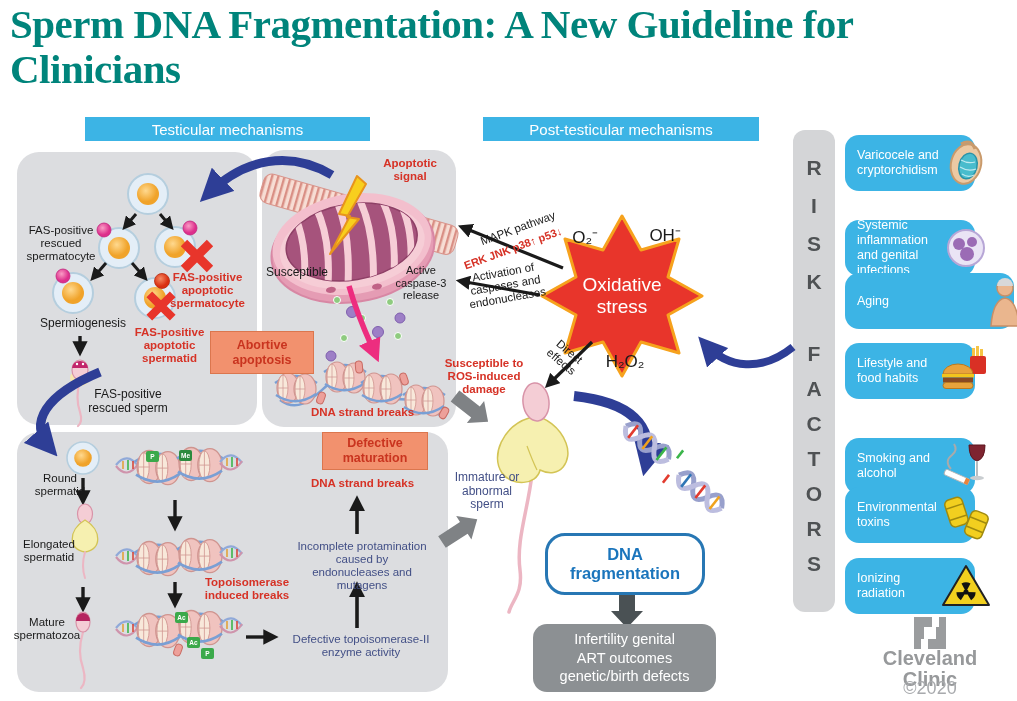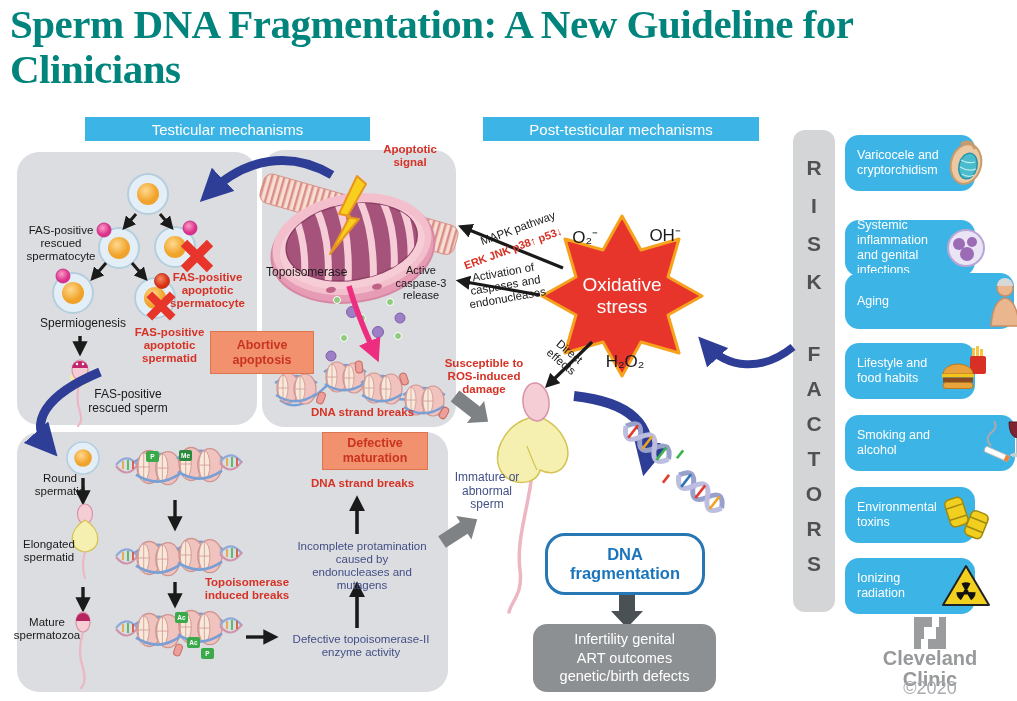--- a/index.html
+++ b/index.html
@@ -251,22 +251,22 @@
     </g>
   </svg>
 
   <div class="lbl" style="left:20px;top:224px;width:82px;">FAS-positive rescued spermatocyte</div>
   <div class="lbl red" style="left:160px;top:271px;width:95px;">FAS-positive apoptotic spermatocyte</div>
   <div class="lbl red" style="left:122px;top:326px;width:95px;">FAS-positive apoptotic spermatid</div>
   <div class="lbl" style="left:28px;top:317px;width:110px;font-size:12px;">Spermiogenesis</div>
   <div class="lbl" style="left:82px;top:388px;width:92px;font-size:12px;">FAS-positive rescued sperm</div>
   <div class="salmon-box" style="left:210px;top:331px;width:102px;height:41px;">Abortive apoptosis</div>
 
-  <div class="lbl red" style="left:374px;top:143px;width:72px;">Apoptotic signal</div>
-  <div class="lbl" style="left:266px;top:266px;width:78px;font-size:12px;text-align:left;">Topoisomerase</div>
+  <div class="lbl red" style="left:374px;top:157px;width:72px;">Apoptotic signal</div>
+  <div class="lbl" style="left:266px;top:266px;width:78px;font-size:12px;text-align:left;">Susceptible</div>
   <div class="lbl" style="left:392px;top:264px;width:58px;font-size:11px;">Active caspase-3 release</div>
   <div class="lbl red" style="left:305px;top:406px;width:115px;">DNA strand breaks</div>
 
   <div class="salmon-box" style="left:322px;top:432px;width:104px;height:36px;">Defective maturation</div>
   <div class="lbl red" style="left:305px;top:477px;width:115px;">DNA strand breaks</div>
   <div class="lbl" style="left:24px;top:472px;width:72px;">Round spermatid</div>
   <div class="lbl" style="left:16px;top:538px;width:66px;">Elongated spermatid</div>
   <div class="lbl" style="left:12px;top:616px;width:70px;">Mature spermatozoa</div>
   <div class="lbl red" style="left:204px;top:576px;width:86px;">Topoisomerase induced breaks</div>
   <div class="lbl navy" style="left:296px;top:540px;width:132px;">Incomplete protamination caused by endonucleases and mutagens</div>
@@ -341,21 +341,21 @@
       <rect x="33" y="4" width="3" height="12" fill="#f6c445"></rect>
         <rect x="37" y="2" width="3" height="14" fill="#f6c445"></rect>
         <rect x="41" y="5" width="3" height="11" fill="#f6c445"></rect>
       <rect x="31" y="12" width="16" height="18" rx="2" fill="#d93025"></rect>
       <path d="M4 30 a 15 10 0 0 1 30 0 z" fill="#e8a33c" stroke="#b9791f" stroke-width="1"></path>
       <rect x="3" y="30" width="32" height="3.5" fill="#f2c51d"></rect>
       <rect x="4" y="33.5" width="30" height="5" fill="#8a4a22"></rect>
       <rect x="4" y="38.5" width="30" height="6" rx="3" fill="#e8a33c" stroke="#b9791f" stroke-width="1"></rect>
     </svg>
   </div>
-  <div class="risk-card" style="top:415px;padding-left:40px;">
+  <div class="risk-card" style="top:438px;">
     <div class="rlabel">Smoking and alcohol</div>
     <svg class="ricon" viewBox="0 0 54 54">
       <path d="M30 6 h16 q 0 14 -8 16 q -8 -2 -8 -16 z" fill="#7e2430" stroke="#5d141e" stroke-width="1"></path>
       <line x1="38" y1="22" x2="38" y2="38" stroke="#b9bdc0" stroke-width="2"></line>
       <ellipse cx="38" cy="39" rx="7" ry="2.2" fill="#c9cdd0"></ellipse>
       <path d="M12 30 q -7 -8 1 -14 q 6 -5 2 -11" stroke="#aaa" stroke-width="2" fill="none"></path>
       <g transform="rotate(24 20 40)">
         <rect x="4" y="36" width="26" height="6" rx="2" fill="#fff" stroke="#b5b5b5" stroke-width="1"></rect>
         <rect x="26" y="36" width="4" height="6" fill="#e8843c"></rect>
       </g>

